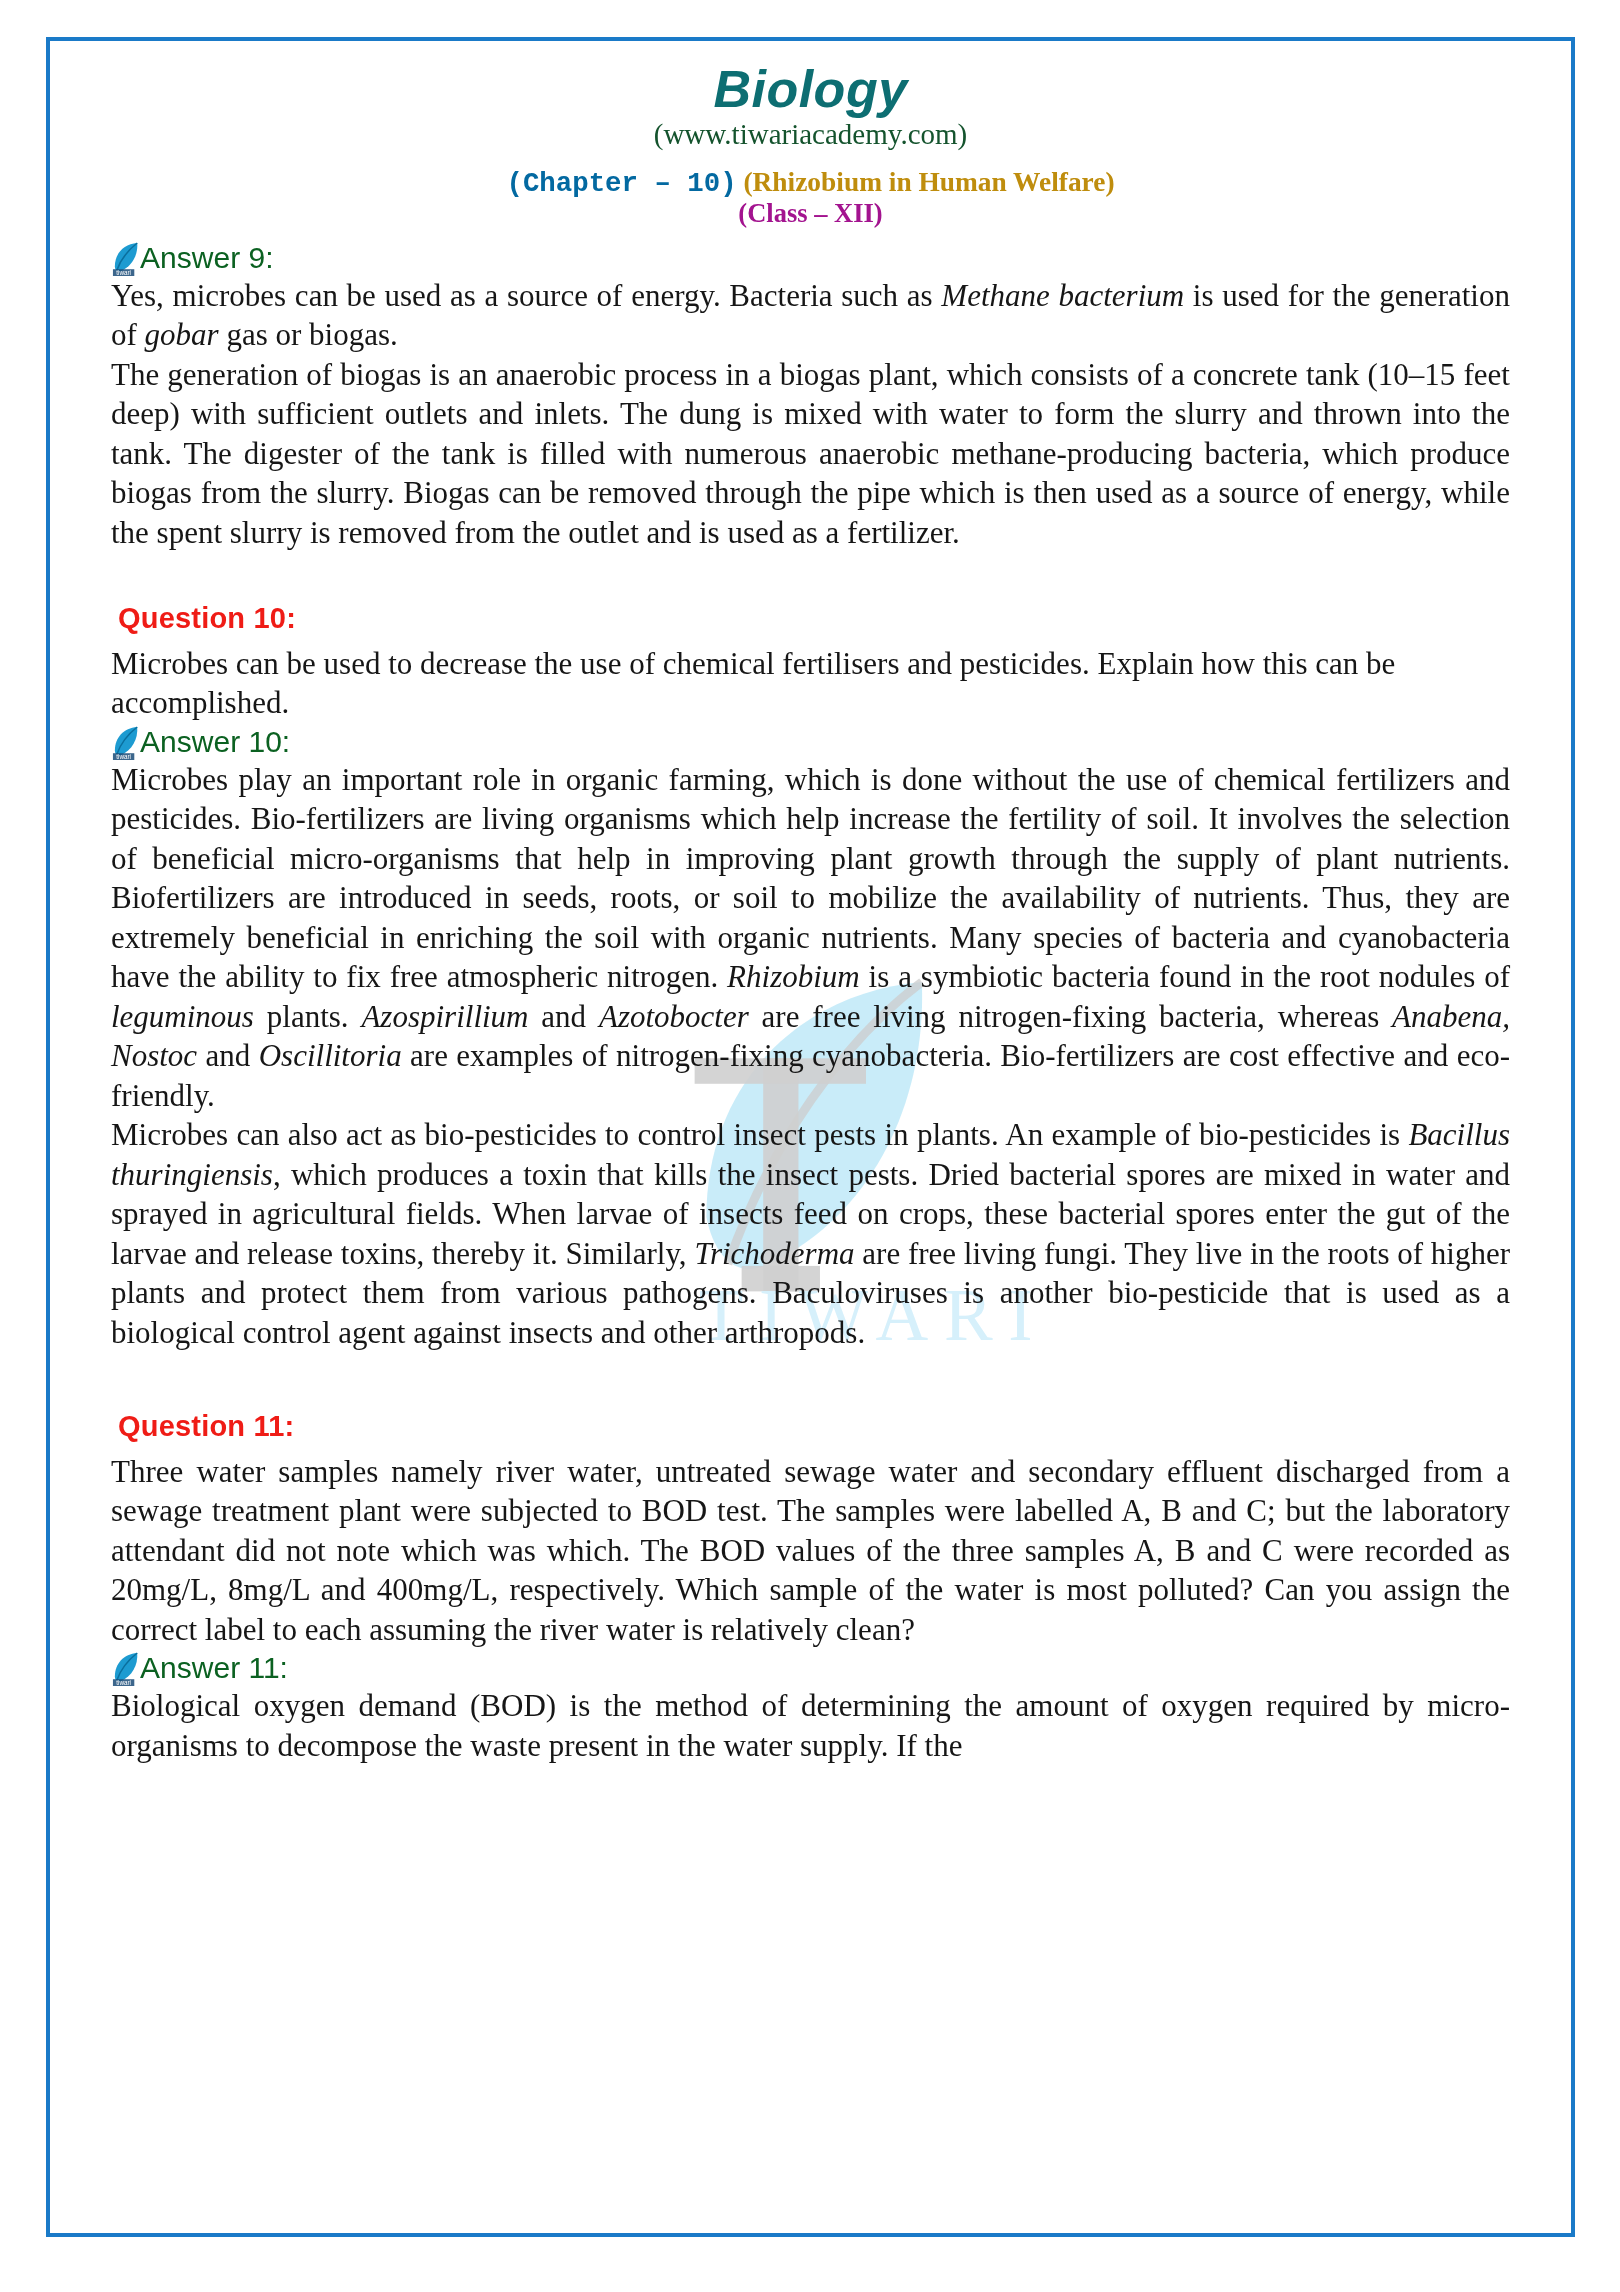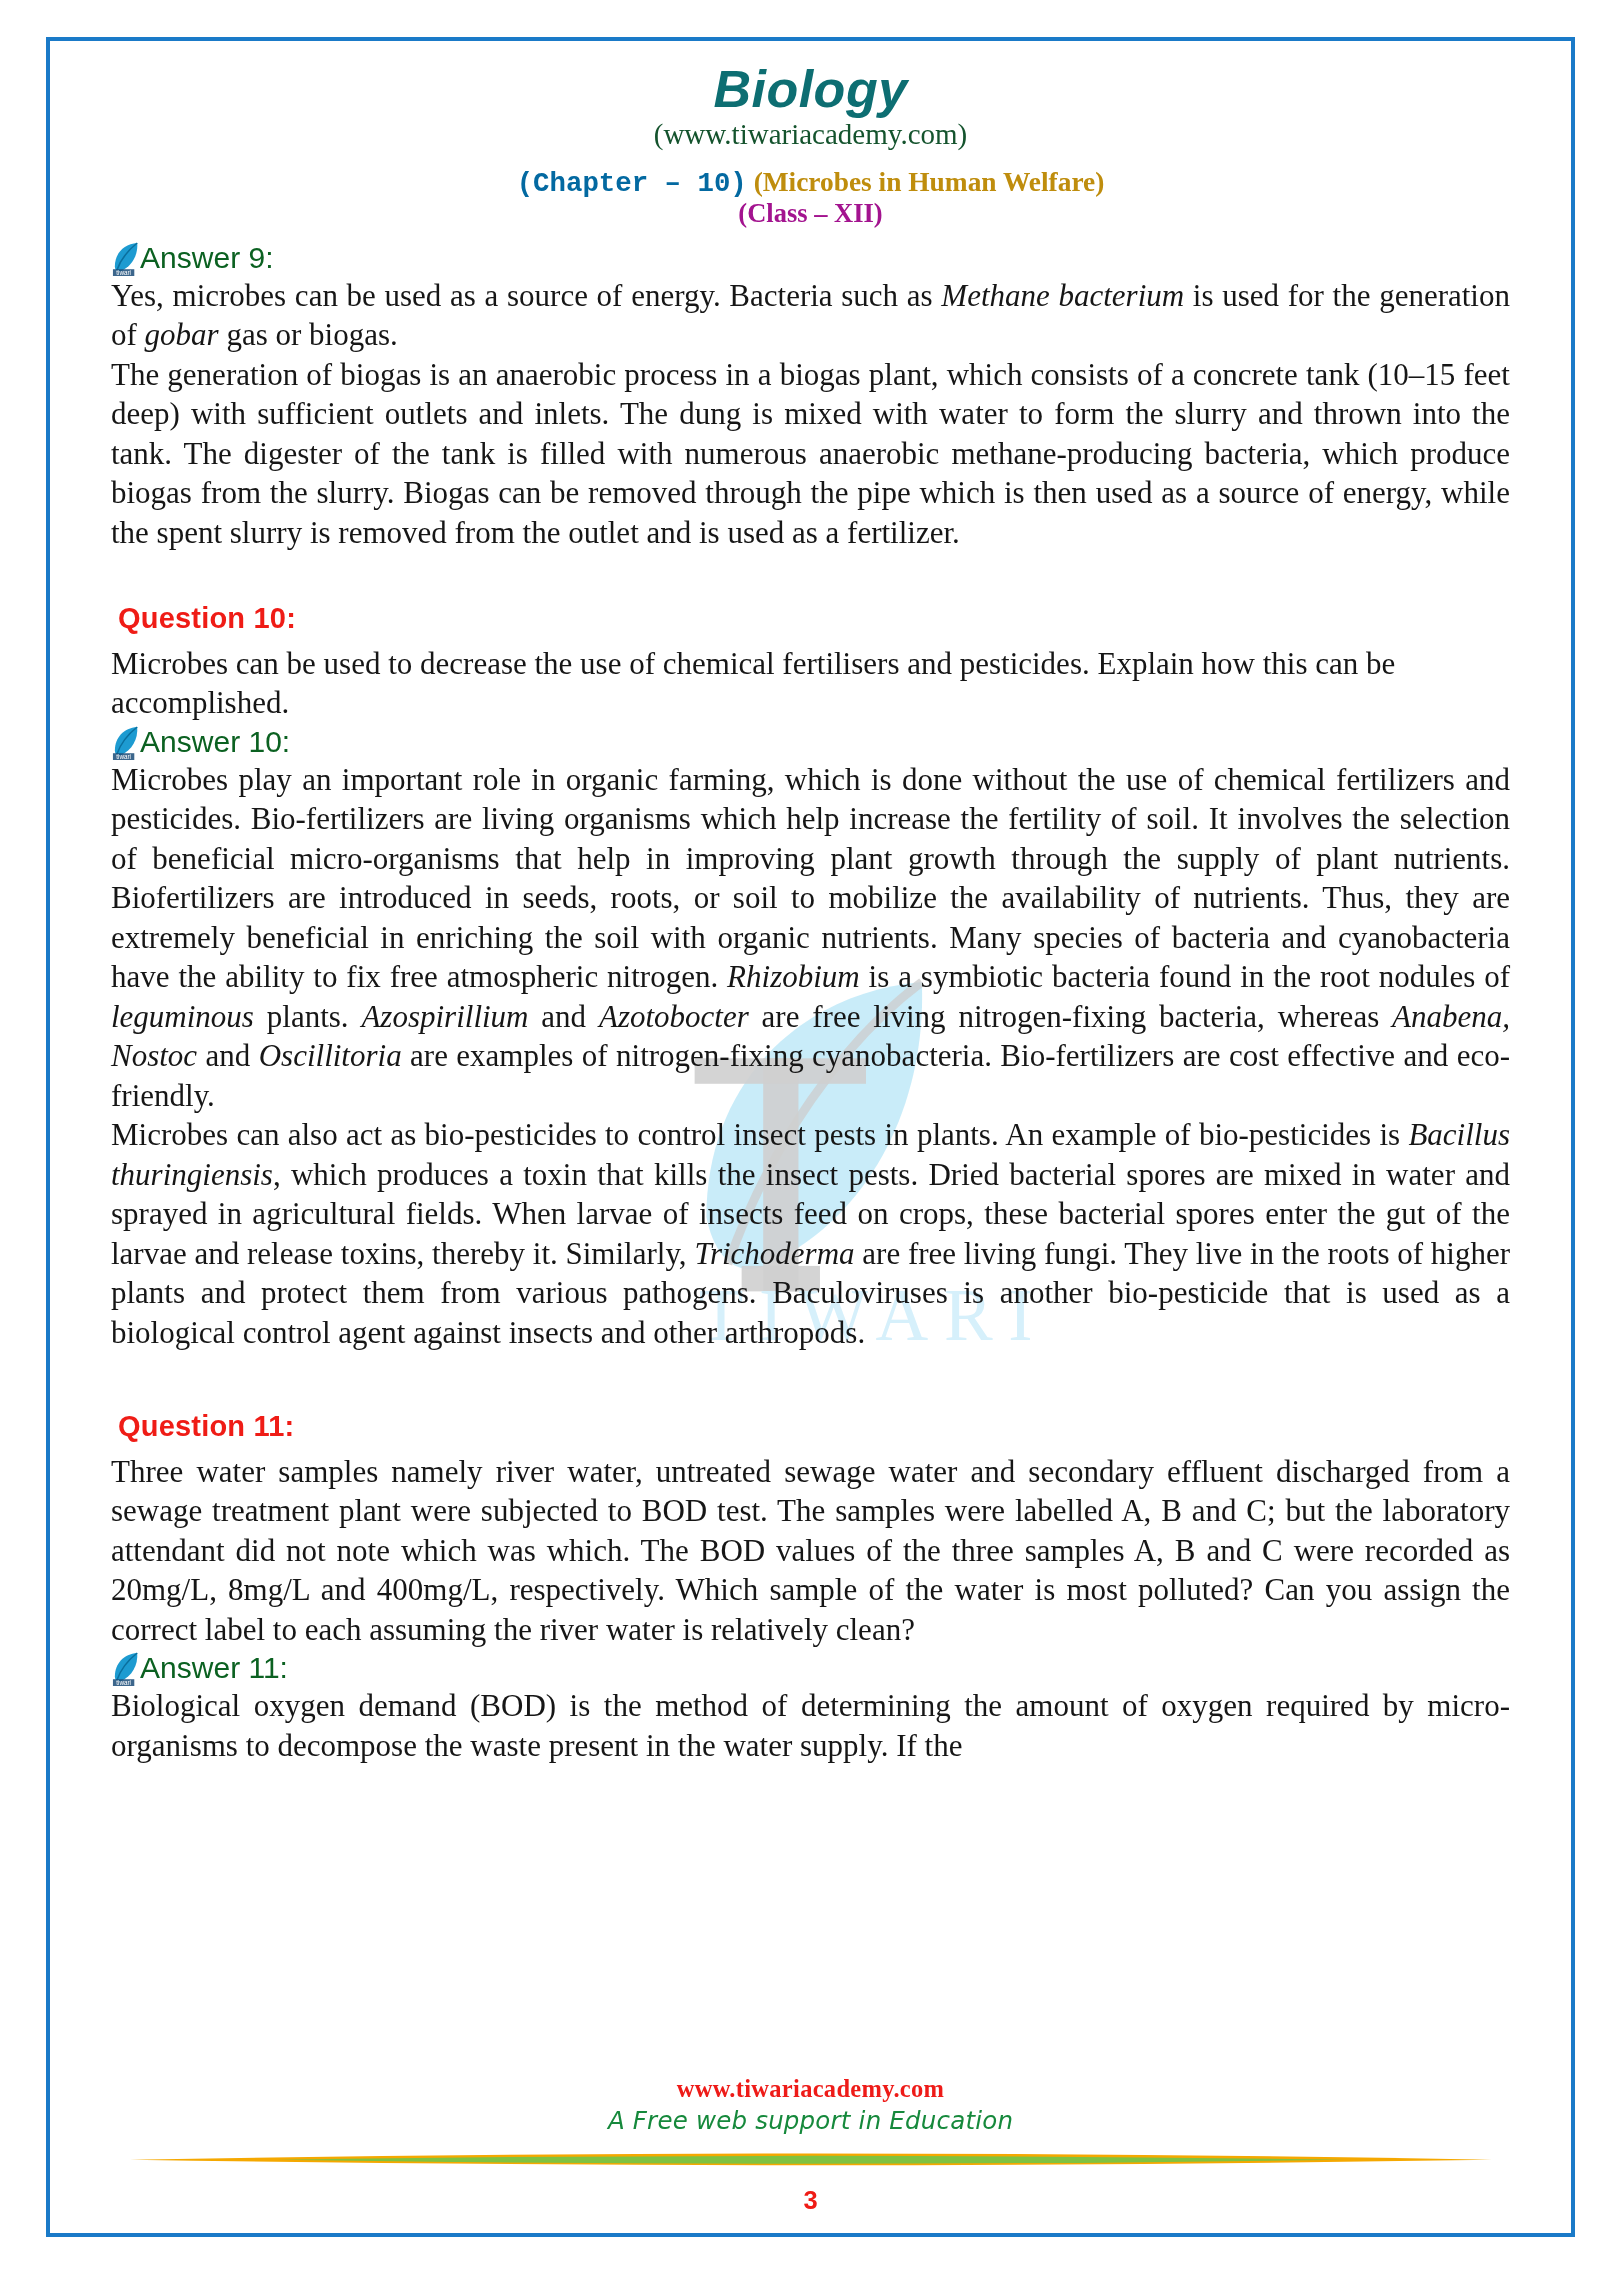--- a/index.html
+++ b/index.html
@@ -205,21 +205,21 @@
     <div class="wm-text">TIWARI</div>
   </div>
 
   <div class="page-inner">
 
     <div class="doc-header">
       <div class="hdr-title">Biology</div>
       <div class="hdr-site">(www.tiwariacademy.com)</div>
       <div class="hdr-chapter">
         <span class="ch-a">(Chapter – 10)</span>
-        <span class="ch-b">(Microbes in Human Welfare)</span>
+        <span class="ch-b">(Rhizobium in Human Welfare)</span>
       </div>
       <div class="hdr-class">(Class – XII)</div>
     </div>
 
     <div class="doc-body">
 
       <div class="a-head">
         <svg class="logo-mini" viewBox="0 0 34 38">
           <path d="M4 26 C4 13 13 3 27 2 C28 14 22 26 10 31 C6 32 4 30 4 26 Z" fill="#1d9bd1"></path>
           <path d="M27 2 C18 9 10 19 6 30" stroke="#0a6f9e" stroke-width="1.6" fill="none"></path>
@@ -264,25 +264,16 @@
           <rect x="2" y="29" width="22" height="7" fill="#1a4b78" opacity="0.85"></rect>
           <text x="13" y="35" font-family="Liberation Sans, sans-serif" font-size="6.5" fill="#ffffff" text-anchor="middle">tiwari</text>
         </svg>
         <span class="a-head-text">Answer 11:</span>
       </div>
 
       <p class="para">Biological oxygen demand (BOD) is the method of determining the amount of oxygen required by micro-organisms to decompose the waste present in the water supply. If the</p>
 
     </div>
 
-    <div class="doc-footer">
-      <div class="ft-site">www.tiwariacademy.com</div>
-      <div class="ft-tag">A Free web support in Education</div>
-      <svg class="ft-divider" viewBox="0 0 1390 20" preserveAspectRatio="none">
-        <path d="M0 11 Q695 -2 1390 11 Q695 22 0 11 Z" fill="#f5a800"></path>
-        <path d="M150 11 Q695 3 1240 11 Q695 19 150 11 Z" fill="#7fc241"></path>
-      </svg>
-      <div class="ft-pageno">3</div>
-    </div>
 
   </div>
 </div>
 
 
 </body></html>

